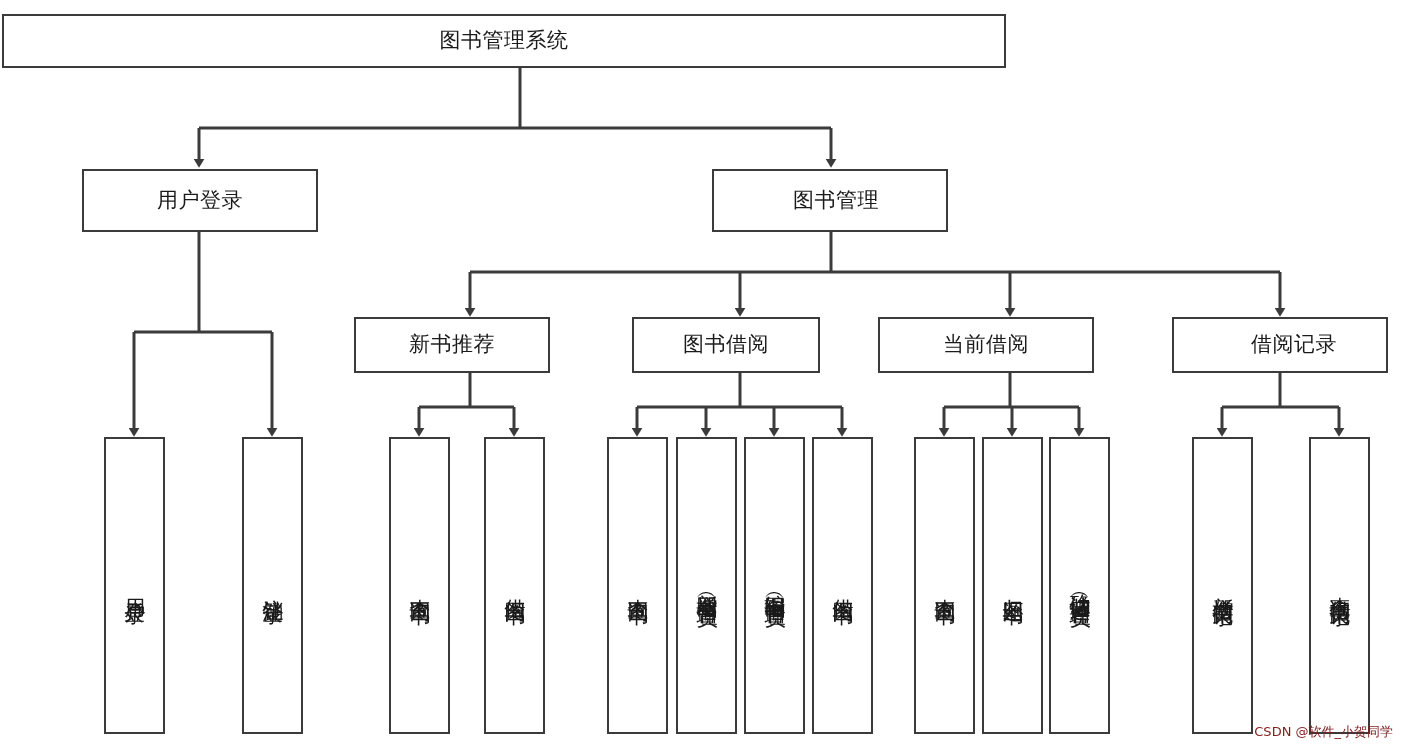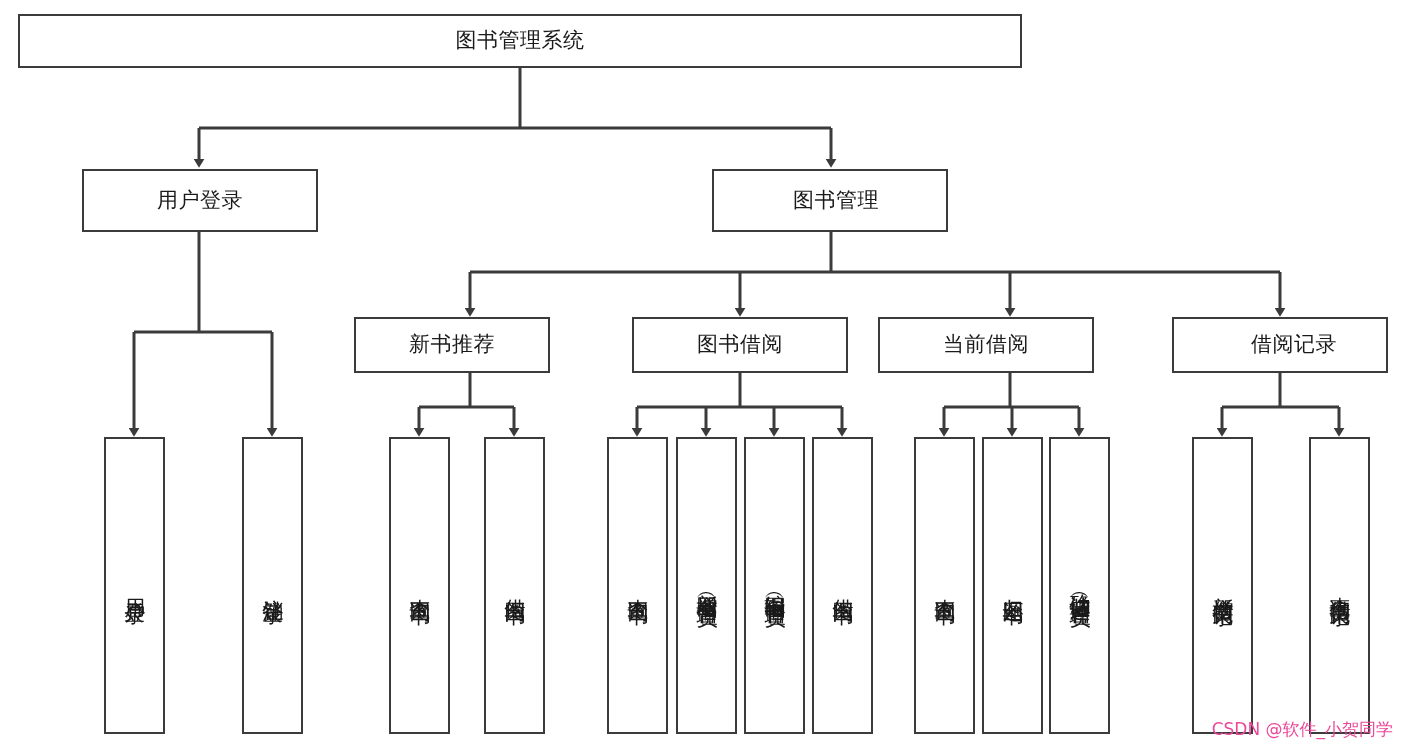--- a/index.html
+++ b/index.html
@@ -51,22 +51,22 @@
     color: #1a1a1a;
     line-height: 1.18;
     letter-spacing: 2px;
     text-align: center;
     white-space: nowrap;
   }
   .watermark {
     position: absolute;
     right: 12px;
     bottom: 6px;
-    font-size: 17px;
-    color: #ec4899;
+    font-size: 13px;
+    color: #7f1d1d;
     white-space: nowrap;
     pointer-events: none;
   }
 </style>
 </head>
 <body>
 
 <div id="diagram-root">
 
   <svg id="diagram-svg" viewBox="0 0 1405 747" xmlns="http://www.w3.org/2000/svg">
@@ -112,35 +112,35 @@
       <path d="M1012,407 L1012,429" marker-end="url(#arrowhead)"></path>
       <path d="M1079,407 L1079,429" marker-end="url(#arrowhead)"></path>
 
       <path d="M1280,373 L1280,407"></path>
       <path d="M1222,407 L1339,407"></path>
       <path d="M1222,407 L1222,429" marker-end="url(#arrowhead)"></path>
       <path d="M1339,407 L1339,429" marker-end="url(#arrowhead)"></path>
     </g>
   </svg>
 
-  <div class="node-box" style="left:18px; top:14px; width:1004px; height:54px;">
+  <div class="node-box" style="left:2px; top:14px; width:1004px; height:54px;">
     <span class="node-label-h">图书管理系统</span>
   </div>
 
   <div class="node-box" style="left:82px; top:169px; width:236px; height:63px;">
     <span class="node-label-h">用户登录</span>
   </div>
   <div class="node-box" style="left:712px; top:169px; width:236px; height:63px;padding-left:12px;">
     <span class="node-label-h">图书管理</span>
   </div>
 
   <div class="node-box" style="left:354px; top:317px; width:196px; height:56px;">
     <span class="node-label-h">新书推荐</span>
   </div>
-  <div class="node-box" style="left:632px; top:317px; width:216px; height:56px;">
+  <div class="node-box" style="left:632px; top:317px; width:188px; height:56px;">
     <span class="node-label-h">图书借阅</span>
   </div>
   <div class="node-box" style="left:878px; top:317px; width:216px; height:56px;">
     <span class="node-label-h">当前借阅</span>
   </div>
   <div class="node-box" style="left:1172px; top:317px; width:216px; height:56px;padding-left:28px;">
     <span class="node-label-h">借阅记录</span>
   </div>
 
   <div class="node-box" style="left:104px; top:437px; width:61px; height:297px;">

